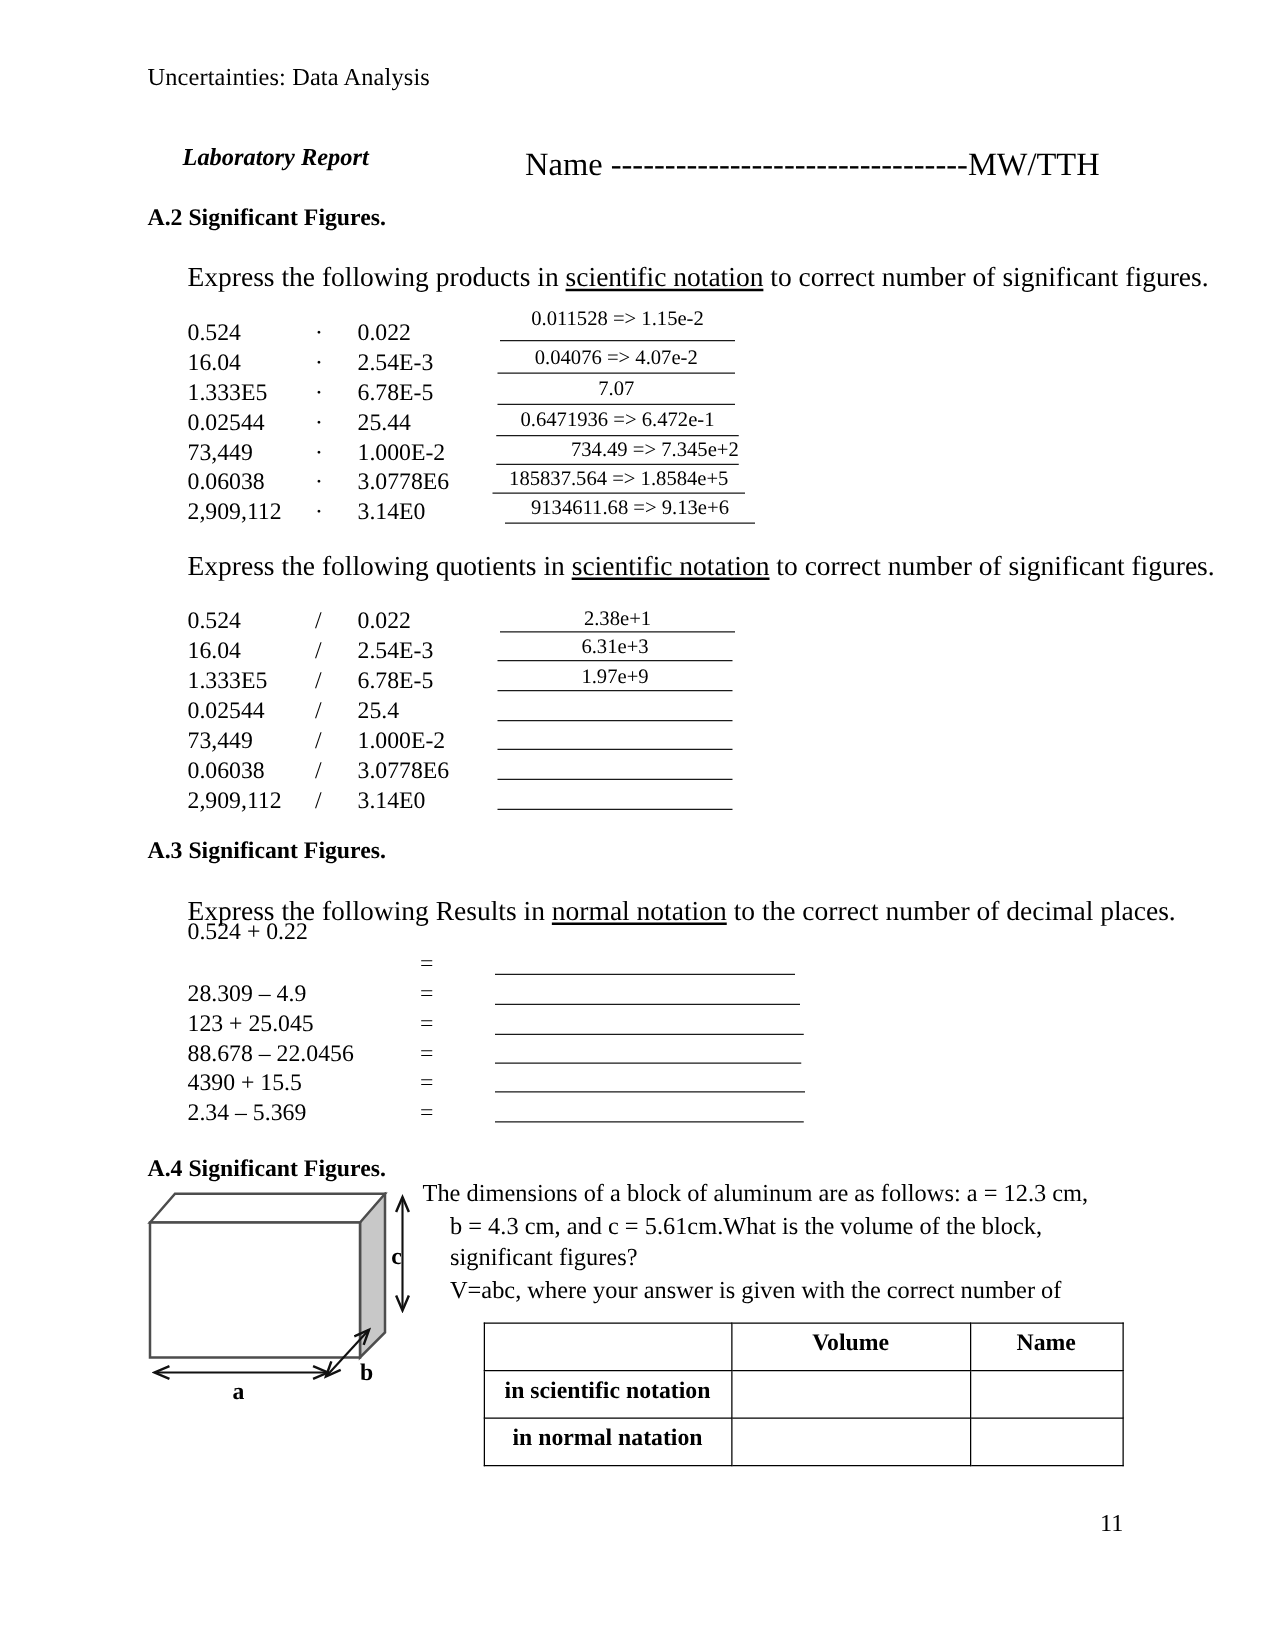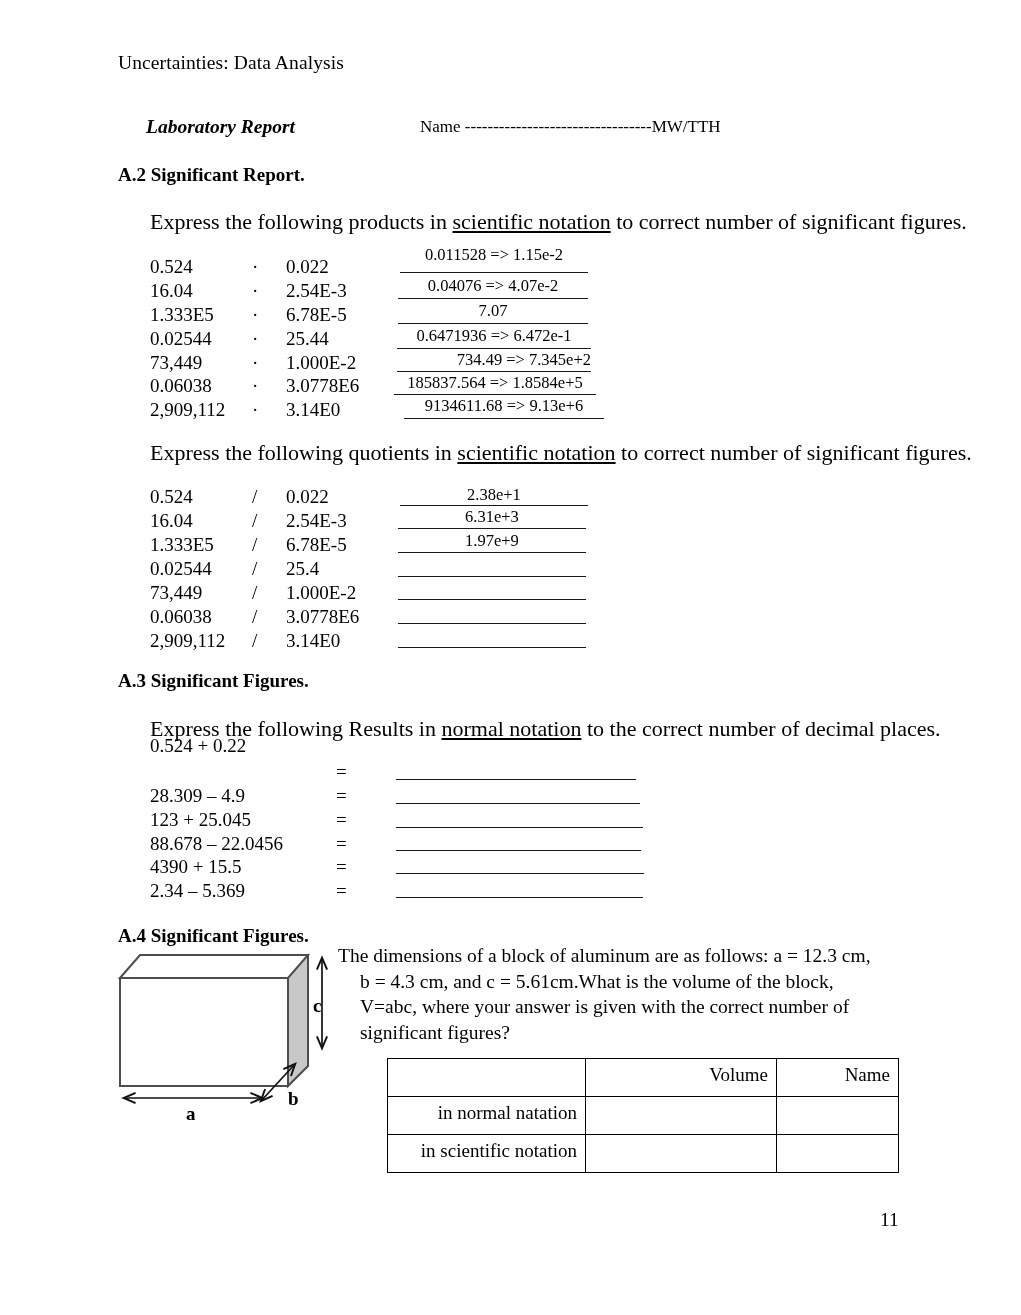--- a/index.html
+++ b/index.html
@@ -30,21 +30,21 @@
   }
   .lab-report {
     left: 118px; top: 116px;
     font-size: 19.5px;
     font-weight: bold;
     font-style: italic;
     margin-left: 28px;
   }
   .name-line {
     left: 420px; top: 117px;
-    font-size: 17px;
+    font-size: 26px;
   }
   .section-head {
     left: 118px;
     font-size: 19px;
     font-weight: bold;
   }
   .prompt {
     left: 150px;
     font-size: 22px;
   }
@@ -100,22 +100,22 @@
 
   
   .vol-table {
     position: absolute;
     left: 387px; top: 1058px;
     border-collapse: collapse;
     font-size: 19px;
   }
   .vol-table td, .vol-table th {
     border: 1.3px solid #000000;
-    font-weight: normal;
-    text-align: right;
+    font-weight: bold;
+    text-align: center;
     vertical-align: top;
     padding: 5px 8px 5px 7px;
     height: 27px;
   }
   .vol-table .c0 { width: 182px; }
   .vol-table .c1 { width: 175px; }
   .vol-table .c2 { width: 106px; }
 
   
   .page-num {
@@ -128,21 +128,21 @@
 <body>
 
 <div class="page">
 
   <div class="abs doc-title">Uncertainties: Data Analysis</div>
 
   <div class="abs lab-report">Laboratory Report</div>
 
   <div class="abs name-line">Name ---------------------------------MW/TTH</div>
 
-  <div class="abs section-head" style="top:164px;">A.2 Significant Report.</div>
+  <div class="abs section-head" style="top:164px;">A.2 Significant Figures.</div>
 
   <div class="abs prompt" style="top:209px;"><span>Express the following products in </span><u>scientific notation</u><span> to correct number of significant figures.</span></div>
 
   <div class="mathblock">
 
     <div class="mrow col-a" style="top:256px;">0.524</div>
     <div class="mrow col-op" style="top:256px;">·</div>
     <div class="mrow col-b" style="top:256px;">0.022</div>
     <div class="ans" style="left:400px; top:245px; width:188px;">0.011528 =&gt; 1.15e-2</div>
     <div class="blank" style="left:400px; top:272px; width:188px;"></div>
@@ -295,40 +295,40 @@
     </svg>
 
     <span class="fig-label" style="left:203px; top:55px;">c</span>
     <span class="fig-label" style="left:76px; top:163px;">a</span>
     <span class="fig-label" style="left:178px; top:148px;">b</span>
   </div>
 
   <div class="para">
     <span>The dimensions of a block of aluminum are as follows: a = 12.3 cm,</span>
     <span class="ind">b = 4.3 cm, and c = 5.61cm.What is the volume of the block,</span>
+    <span class="ind">significant figures?</span>
     <span class="ind">V=abc, where your answer is given with the correct number of</span>
-    <span class="ind">significant figures?</span>
   </div>
 
   <table class="vol-table">
     <thead>
       <tr>
         <th class="c0"></th>
         <th class="c1">Volume</th>
         <th class="c2">Name</th>
       </tr>
     </thead>
     <tbody>
       <tr>
-        <td class="c0">in normal natation</td>
+        <td class="c0">in scientific notation</td>
         <td class="c1"></td>
         <td class="c2"></td>
       </tr>
       <tr>
-        <td class="c0">in scientific notation</td>
+        <td class="c0">in normal natation</td>
         <td class="c1"></td>
         <td class="c2"></td>
       </tr>
     </tbody>
   </table>
 
   <div class="page-num">11</div>
 
 </div>
 

